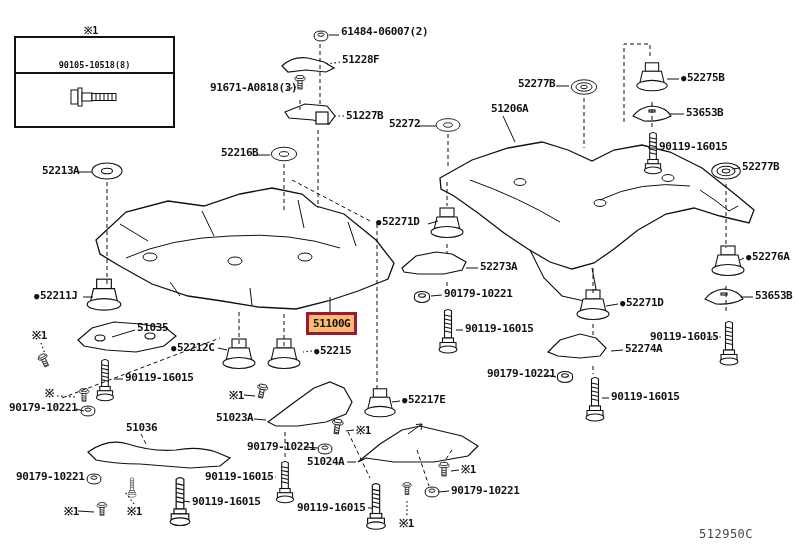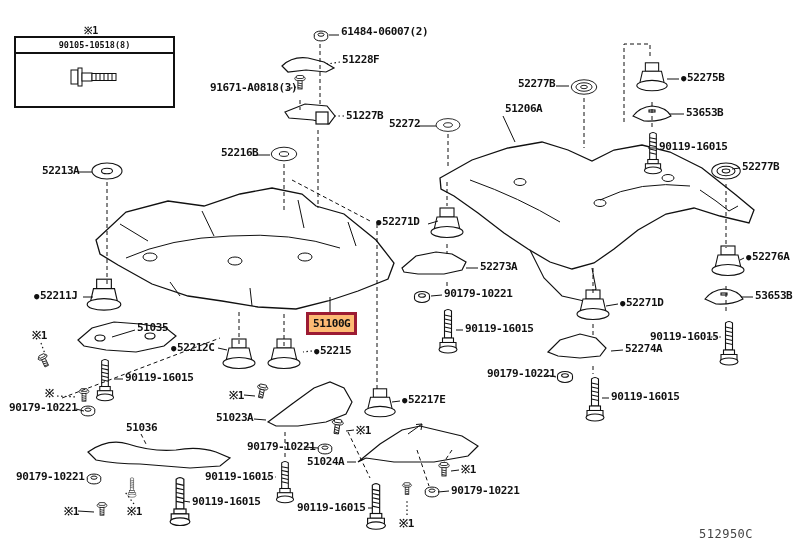--- a/index.html
+++ b/index.html
@@ -6,21 +6,21 @@
   #stage{position:relative;width:796px;height:549px;background:#fff;overflow:hidden;
          font-family:"DejaVu Sans Mono","Liberation Mono",monospace;color:#111;}
   svg.art{position:absolute;left:0;top:0;}
   #labels-layer{position:absolute;left:0;top:0;width:796px;height:549px;}
   .part-label{position:absolute;font-size:11px;font-weight:bold;line-height:1;
               letter-spacing:-0.4px;white-space:nowrap;color:#111;}
   .part-label .nr-dot{font-size:9px;margin-right:1px;vertical-align:0.5px;}
   .part-label.boxed{border:3px solid var(--hl,#9c1b33);background:#fdba74;padding:3px 4px;margin-left:-7px;margin-top:-6px;}
   .fastener-ref{position:absolute;left:84px;top:23px;font-size:10px;font-weight:bold;}
   .fastener-table{position:absolute;left:14px;top:36px;width:157px;border:2px solid #111;background:#fff;}
-  .ft-grid{display:flex;}
+  .ft-grid{display:flex;margin-top:20px;}
   .ft-cell{flex:1;text-align:center;}
   .ft-cell+.ft-cell{border-left:2px solid #111;}
   .ft-pn{font-size:8.5px;font-weight:bold;border-bottom:2px solid #111;padding:2px 0;white-space:nowrap;}
   .ft-icon{padding:12px 0 14px;}
   .legend{position:absolute;left:12px;top:110px;font-weight:bold;}
   .legend-row{font-size:10px;line-height:11px;white-space:nowrap;}
   .legend-row .nr-dot{font-size:9px;margin-right:3px;}
   .diagram-code{position:absolute;left:699px;top:527px;font-size:12px;color:#444;letter-spacing:0.5px;}
 </style>
 </head>
@@ -257,21 +257,21 @@
   </div>
 
 
   <div id="labels-layer">
       <span class="part-label" style="left: 341px; top: 26px;"><span>61484-06007(2)</span></span>
       <span class="part-label" style="left: 342px; top: 54px;"><span>51228F</span></span>
       <span class="part-label" style="left: 210px; top: 82px;"><span>91671-A0818(3)</span></span>
       <span class="part-label" style="left: 346px; top: 110px;"><span>51227B</span></span>
       <span class="part-label" style="left: 389px; top: 118px;"><span>52272</span></span>
       <span class="part-label" style="left: 518px; top: 78px;"><span>52277B</span></span>
-      <span class="part-label" style="left: 505px; top: 103px;"><span>51206A</span></span>
+      <span class="part-label" style="left: 491px; top: 103px;"><span>51206A</span></span>
       <span class="part-label" style="left: 681px; top: 72px;"><span class="nr-dot">●</span><span>52275B</span></span>
       <span class="part-label" style="left: 686px; top: 107px;"><span>53653B</span></span>
       <span class="part-label" style="left: 659px; top: 141px;"><span>90119-16015</span></span>
       <span class="part-label" style="left: 742px; top: 161px;"><span>52277B</span></span>
       <span class="part-label" style="left: 221px; top: 147px;"><span>52216B</span></span>
       <span class="part-label" style="left: 42px; top: 165px;"><span>52213A</span></span>
       <span class="part-label" style="left: 376px; top: 216px;"><span class="nr-dot">●</span><span>52271D</span></span>
       <span class="part-label" style="left: 746px; top: 251px;"><span class="nr-dot">●</span><span>52276A</span></span>
       <span class="part-label" style="left: 480px; top: 261px;"><span>52273A</span></span>
       <span class="part-label" style="left: 444px; top: 288px;"><span>90179-10221</span></span>

